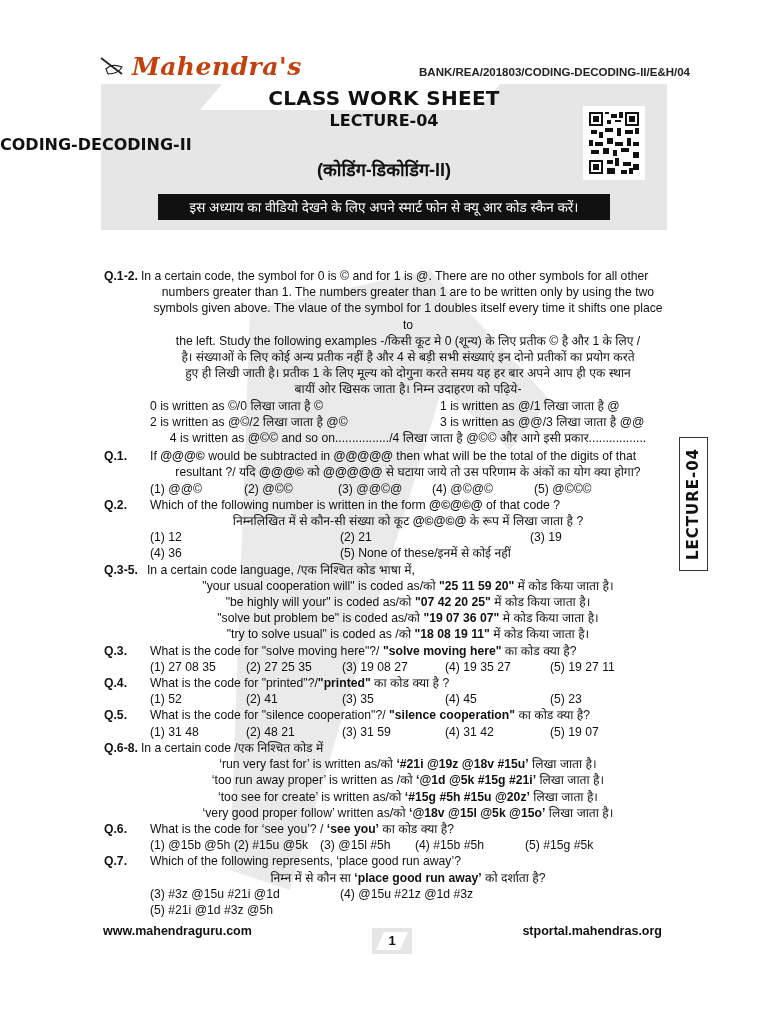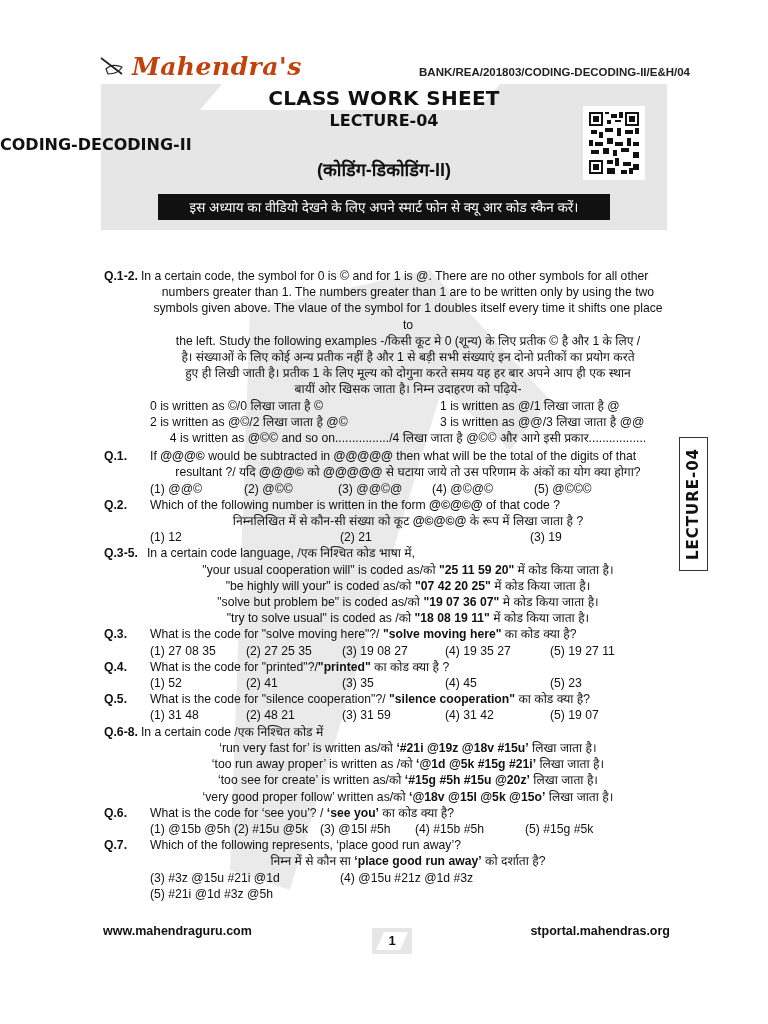--- a/index.html
+++ b/index.html
@@ -39,21 +39,21 @@
   .opts span { display:inline-block; }
   .ex-row { display:flex; padding-left:46px; }
   .ex-row .left { width:290px; }
 
   .lecture-tab { position:absolute; left:679px; top:437px; width:27px; height:132px; border:1.5px solid #333;
                  display:flex; align-items:center; justify-content:center; background:#fff; }
   .lecture-tab span { transform:rotate(-90deg); white-space:nowrap; font-family:"DejaVu Sans", sans-serif;
                       font-weight:bold; font-size:15px; letter-spacing:1px; }
 
   .footer-left { position:absolute; left:103px; top:924px; font-size:12.5px; font-weight:bold; }
-  .footer-right { position:absolute; right:98px; top:924px; font-size:12.5px; font-weight:bold; }
+  .footer-right { position:absolute; right:106px; top:924px; font-size:12.5px; font-weight:bold; }
   .page-num-box { position:absolute; left:372px; top:928px; width:40px; height:26px; background:#e6e6e6; }
   .page-num { position:absolute; left:376px; top:932px; width:32px; height:18px; background:#fff;
               clip-path: polygon(8px 0, 100% 0, calc(100% - 8px) 100%, 0 100%);
               text-align:center; font-weight:bold; font-size:13px; line-height:18px; }
   .watermark { position:absolute; left:130px; top:250px; width:440px; height:680px; pointer-events:none; opacity:0.08; }
 </style>
 </head>
 <body>
 
 <div class="page">
@@ -132,21 +132,21 @@
 
   <div class="content">
 
     <div class="row">
       <span class="qlabel" style="width:auto;padding-right:3px;">Q.1-2.</span>
       <span>In a certain code, the symbol for 0 is © and for 1 is @. There are no other symbols for all other</span>
     </div>
     <div class="indent">numbers greater than 1. The numbers greater than 1 are to be written only by using the two</div>
     <div class="indent">symbols given above. The vlaue of the symbol for 1 doubles itself every time it shifts one place to</div>
     <div class="indent">the left. Study the following examples -/किसी कूट मे 0 (शून्य) के लिए प्रतीक © है और 1 के लिए /</div>
-    <div class="indent">है। संख्याओं के लिए कोई अन्य प्रतीक नहीं है और 1 से बड़ी सभी संख्याएं इन दोनो प्रतीकों का प्रयोग करते</div>
+    <div class="indent">है। संख्याओं के लिए कोई अन्य प्रतीक नहीं है और 4 से बड़ी सभी संख्याएं इन दोनो प्रतीकों का प्रयोग करते</div>
     <div class="indent">हुए ही लिखी जाती है। प्रतीक 1 के लिए मूल्य को दोगुना करते समय यह हर बार अपने आप ही एक स्थान</div>
     <div class="indent">बायीं ओर खिसक जाता है। निम्न उदाहरण को पढ़िये-</div>
     <div class="ex-row">
       <span class="left">0 is written as ©/0 लिखा जाता है ©</span>
       <span>1 is written as @/1 लिखा जाता है @</span>
     </div>
     <div class="ex-row">
       <span class="left">2 is written as @©/2 लिखा जाता है @©</span>
       <span>3 is written as @@/3 लिखा जाता है @@</span>
     </div>
@@ -176,20 +176,24 @@
       </span>
     </div>
     <div class="indent">
       <span>निम्नलिखित में से कौन-सी संख्या को कूट </span><span class="b">@©@©@</span><span> के रूप में लिखा जाता है ?</span>
     </div>
     <div class="opts">
       <span style="width:190px">(1) 12</span>
       <span style="width:190px">(2) 21</span>
       <span>(3) 19</span>
     </div>
+    <div class="opts">
+      <span style="width:190px">(4) 36</span>
+      <span>(5) None of these/इनमें से कोई नहीं</span>
+    </div>
 
     <div class="row">
       <span class="qlabel" style="width:auto;padding-right:9px;">Q.3-5.</span>
       <span>In a certain code language, /एक निश्चित कोड भाषा में,</span>
     </div>
     <div class="indent"><span>"your usual cooperation will" is coded as/को </span><span class="b">"25 11 59 20"</span><span> में कोड किया जाता है।</span></div>
     <div class="indent"><span>"be highly will your" is coded as/को </span><span class="b">"07 42 20 25"</span><span> में कोड किया जाता है।</span></div>
     <div class="indent"><span>"solve but problem be" is coded as/को </span><span class="b">"19 07 36 07"</span><span> मे कोड किया जाता है।</span></div>
     <div class="indent"><span>"try to solve usual" is coded as /को </span><span class="b">"18 08 19 11"</span><span> में कोड किया जाता है।</span></div>
 

